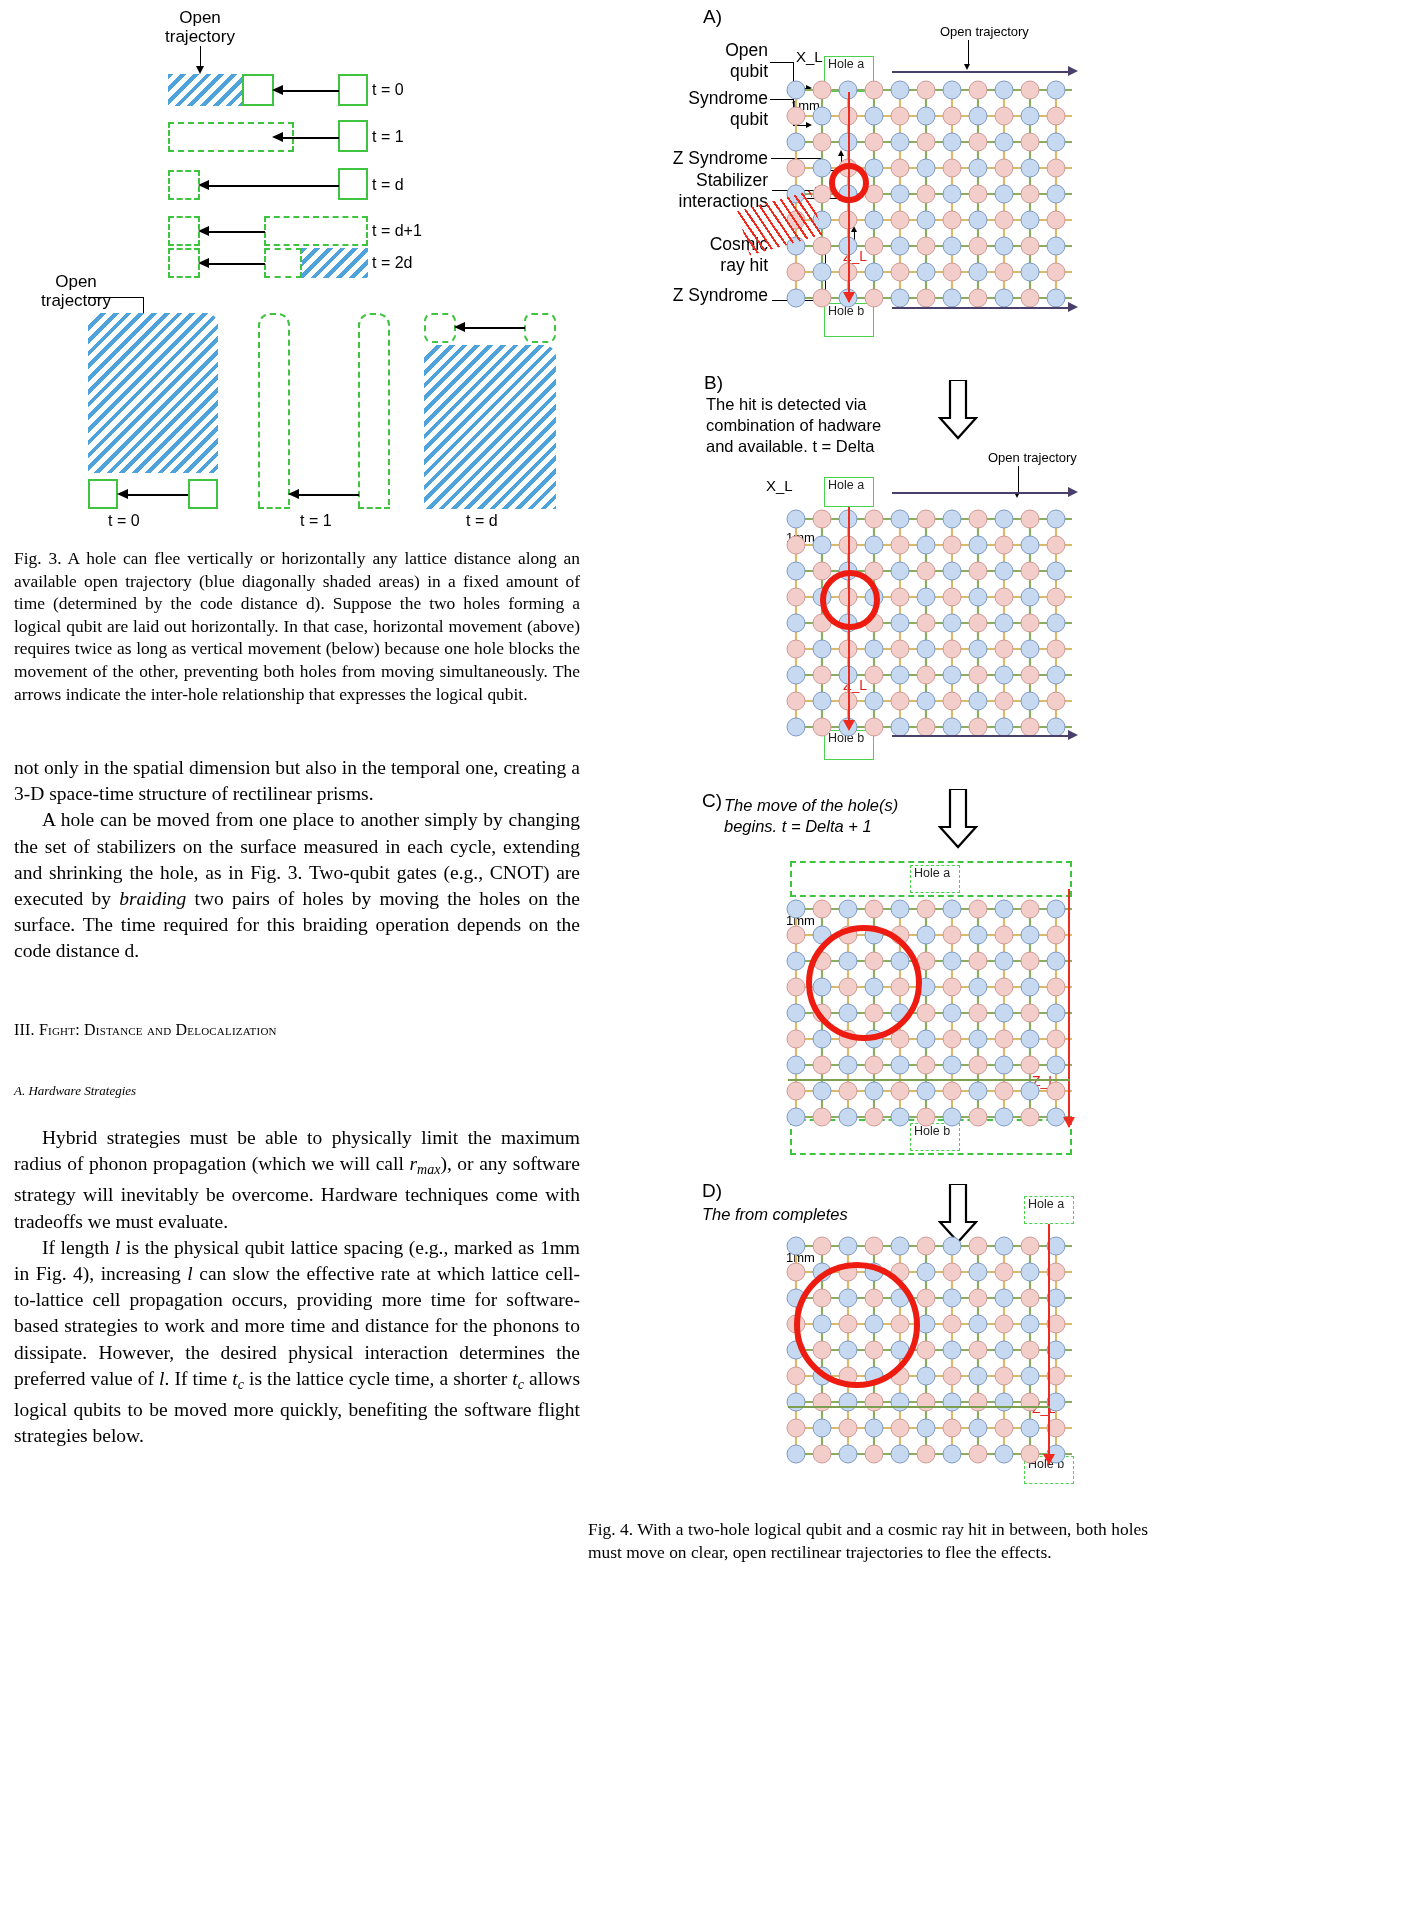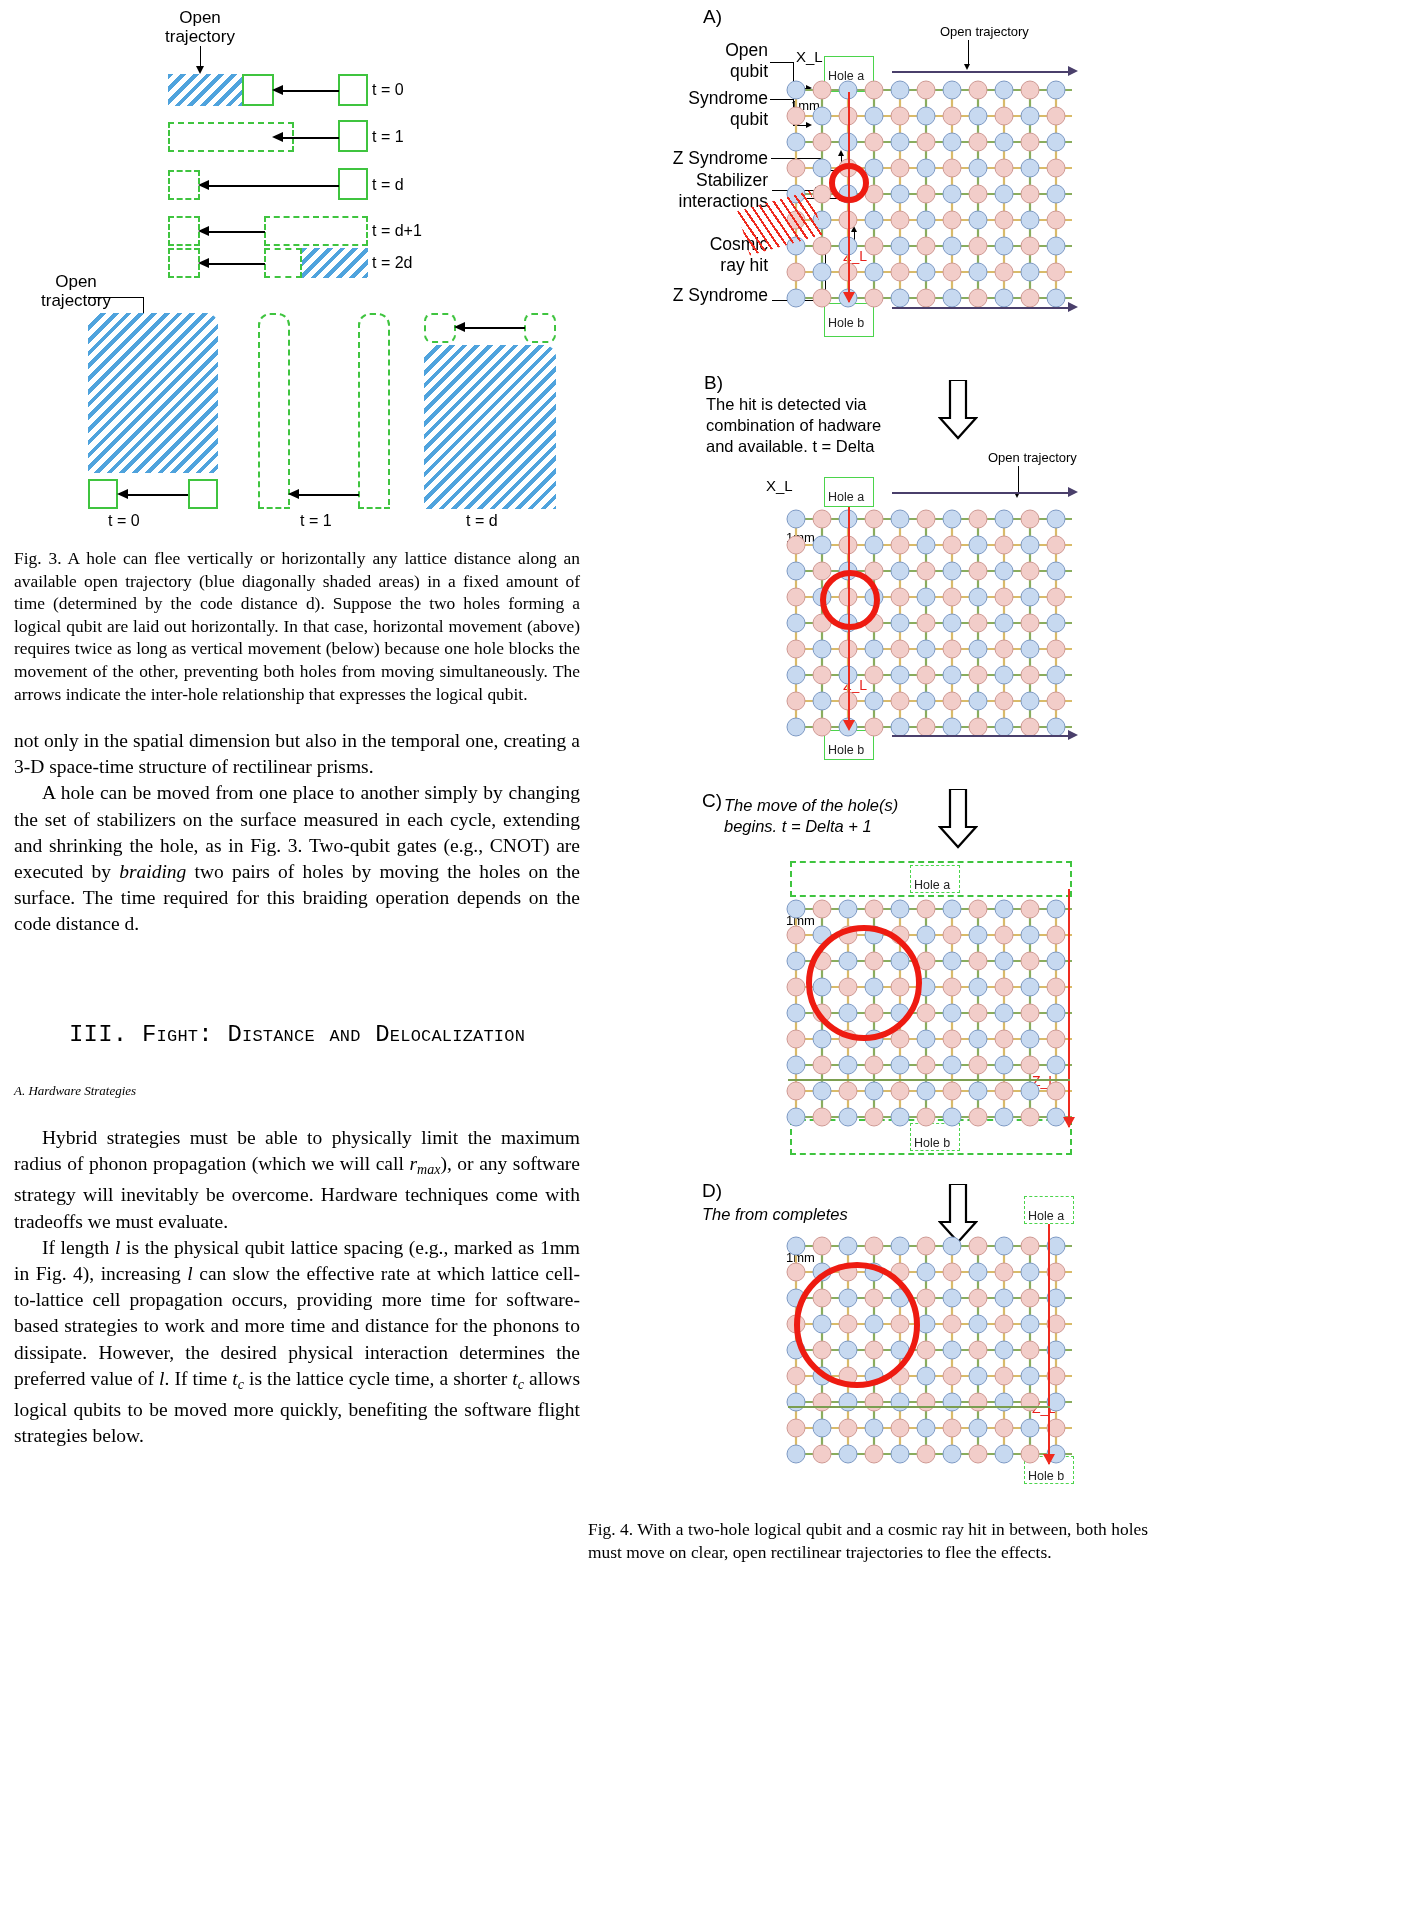--- a/index.html
+++ b/index.html
@@ -24,23 +24,23 @@
   .body-text p { margin:0; text-indent:28px; }
   .body-text p.noindent { text-indent:0; }
   .caption {
     font-family:"Liberation Serif", serif;
     font-size:17.4px;
     line-height:22.6px;
     text-align:justify;
     color:#000;
   }
   .sec-head {
-    font-family:Liberation Mono, monospace;
-    font-size:24px;
-    text-align:center;
+    font-family:Liberation Serif, serif;
+    font-size:16px;
+    text-align:left;
     letter-spacing:0.2px;
   }
   .sec-head .sc { font-variant:small-caps; }
   .sub-head {
     font-family:"Liberation Serif", serif;
     font-size:13px;
     font-style:italic;
   }
   i.mth { font-family:"Liberation Serif", serif; font-style:italic; }
   .sub { font-size:0.72em; vertical-align:-0.28em; font-style:italic;}
@@ -114,21 +114,21 @@
   }
   .holebox {
     position:absolute;
     border:1.8px solid #4bd44b;
     background:#fff;
     box-sizing:border-box;
     font-family:"Liberation Sans", sans-serif;
     font-size:12.5px;
     color:#222;
     padding-left:3px;
-    padding-top:12px;
+    padding-top:0;
   }
   .holebox.dash { border-style:dashed; background:transparent; }
   .smalllab {
     position:absolute;
     font-family:"Liberation Sans", sans-serif;
     font-size:13px;
     color:#000;
   }
   .zlab {
     position:absolute;
@@ -247,21 +247,21 @@
   <div class="gdash" style="left:424px; top:313px; width:32px; height:30px; border-radius:8px;"></div>
   <div class="gdash" style="left:524px; top:313px; width:32px; height:30px; border-radius:8px;"></div>
   <div class="arrowline" style="left:463px; top:327px; width:62px;"></div>
   <div class="arrowhead-l" style="left:454px; top:322px;"></div>
   <div class="hatch" style="left:424px; top:345px; width:132px; height:164px; border-radius:12px 12px 0 0;"></div>
   <div class="tlab" style="left:466px; top:512px;">t = d</div>
 </div>
 
 <div class="col caption" style="left:14px; top:547px; width:566px;">Fig. 3.   A hole can flee vertically or horizontally any lattice distance along an available open trajectory (blue diagonally shaded areas) in a fixed amount of time (determined by the code distance d). Suppose the two holes forming a logical qubit are laid out horizontally. In that case, horizontal movement (above) requires twice as long as vertical movement (below) because one hole blocks the movement of the other, preventing both holes from moving simultaneously. The arrows indicate the inter-hole relationship that expresses the logical qubit.</div>
 
-<div class="col body-text" style="left:14px; top:728px; width:566px;">
+<div class="col body-text" style="left:14px; top:755px; width:566px;">
   <p class="noindent">not only in the spatial dimension but also in the temporal one, creating a 3-D space-time structure of rectilinear prisms.</p>
   <p><span>A hole can be moved from one place to another simply by changing the set of stabilizers on the surface measured in each cycle, extending and shrinking the hole, as in Fig. 3. Two-qubit gates (e.g., CNOT) are executed by </span><i class="mth">braiding</i><span> two pairs of holes by moving the holes on the surface. The time required for this braiding operation depends on the code distance d.</span></p>
 </div>
 
 <div class="col sec-head" style="left:14px; top:1021px; width:566px;">
   <span>III.</span>
   <span class="sc">Fight: Distance and Delocalization</span>
 </div>
 
 <div class="col sub-head" style="left:14px; top:1083px; width:566px;">A.  Hardware Strategies</div>

